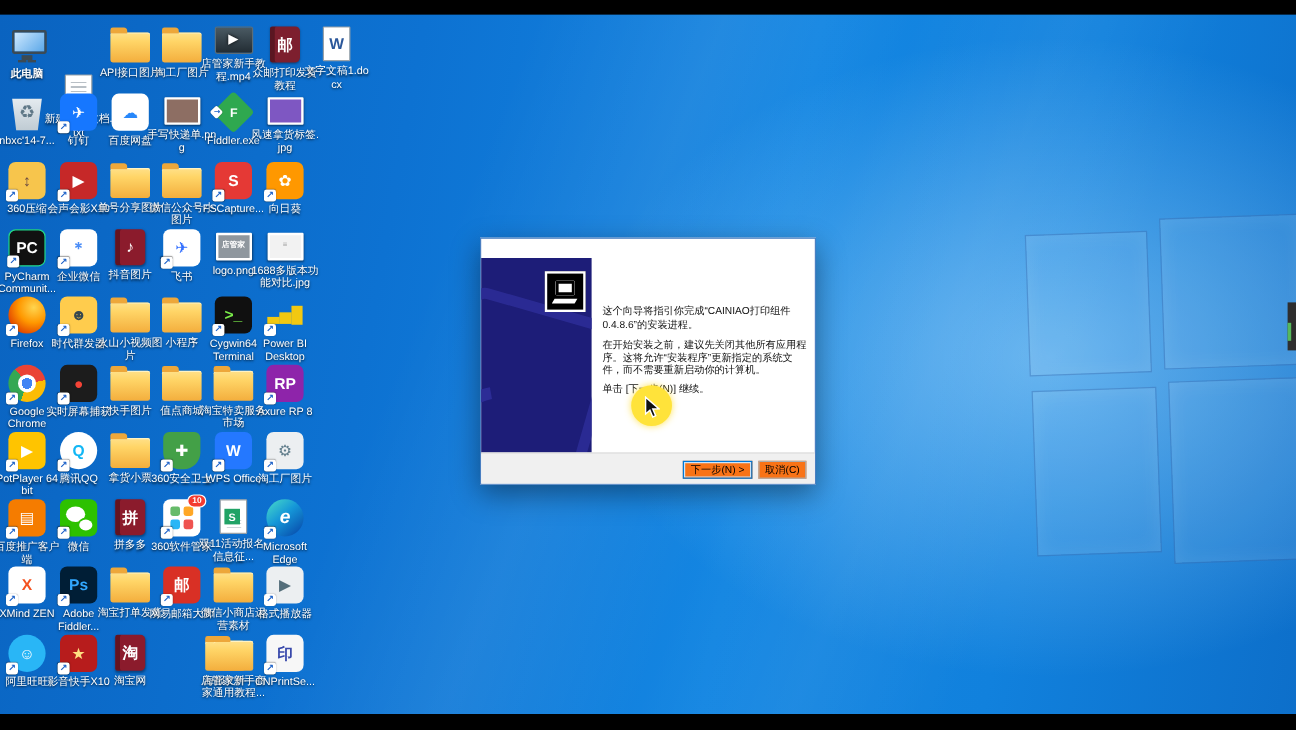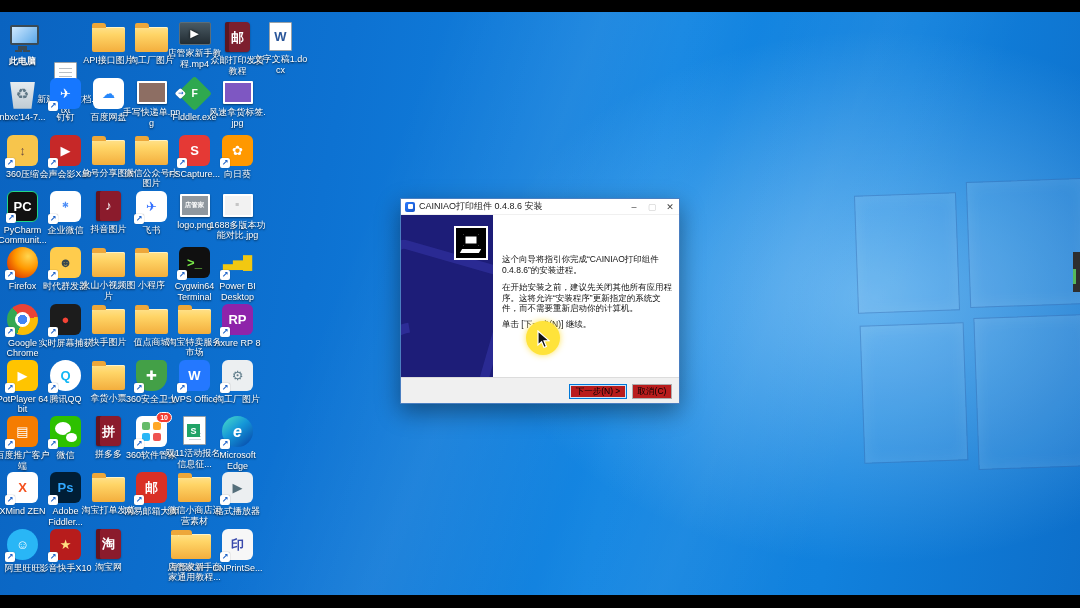--- a/index.html
+++ b/index.html
@@ -101,21 +101,21 @@
   #hero-panel .wm2 { position:absolute; left:-30px; bottom:-34px; width:90px; height:90px; border:10px solid #2c2c96; border-radius:50%; border-color:transparent transparent #2c2c96 #2c2c96; transform:rotate(35deg); }
   #hero-badge { position:absolute; right:5px; top:11px; width:34px; height:34px; background:#000; border:2px solid #fff; }
   #hero-badge::before { content:""; position:absolute; left:7px; top:6px; width:16px; height:12px; background:#fff; border-radius:1px; box-shadow:inset 0 0 0 2.5px #000, inset 0 0 0 4px #fff; }
   #hero-badge::after { content:""; position:absolute; left:5px; bottom:5px; width:19px; height:4px; background:#fff; transform:skewX(-30deg); }
   .dlg-heading { position:absolute; left:101px; top:22px; right:7px; font-size:11px; line-height:13px; font-weight:bold; color:#000; white-space:pre-line; }
   .dlg-p { position:absolute; left:101px; right:6px; font-size:8.5px; line-height:10.5px; color:#111; white-space:pre-line; }
   #dlg-p1 { top:55px; }
   #dlg-p2 { top:83px; }
   #dlg-p3 { top:120px; }
   #btn-strip { position:absolute; left:0; right:0; bottom:0; height:26px; background:#f0f0f0; border-top:1px solid #dcdcdc; }
-  .dlg-btn { position:absolute; top:6px; height:15px; background:#b91c1c; border:1px solid #adadad; font-size:8.5px; line-height:13px; text-align:center; color:#000; font-family:inherit; padding:0; }
+  .dlg-btn { position:absolute; top:6px; height:15px; background:#f97316; border:1px solid #adadad; font-size:8.5px; line-height:13px; text-align:center; color:#000; font-family:inherit; padding:0; }
   #btn-next { right:52px; width:58px; border-color:#0078d7; box-shadow:inset 0 0 0 1px #cde4f7; }
   #btn-cancel { right:7px; width:40px; }
 
   
   #click-highlight { position:absolute; left:526px; top:321px; width:34px; height:34px; border-radius:50%;
     background:#ffe33a; box-shadow:0 0 6px rgba(255,220,40,.8); }
   #cursor { position:absolute; left:537px; top:330px; z-index:10; }
 </style>
 </head>
 <body>
@@ -492,27 +492,20 @@
       <div class="icon-cell" style="left: 216px; top: 516.7px;">
         <div class="ic k-app" style="background: rgb(247, 247, 247);">
           <span class="g" style="color: rgb(57, 73, 171);">印</span>
           <span class="sc-arrow">↗</span>
         </div>
         <div class="icon-label">CNPrintSe...</div>
       </div>
     </div>
 
   <div id="installer">
-    <div class="titlebar">
-      <span class="titlebar-icon"></span>
-      <span class="titlebar-text">CAINIAO打印组件 0.4.8.6 安装</span>
-      <span class="tb-btn">–</span>
-      <span class="tb-btn disabled">▢</span>
-      <span class="tb-btn">✕</span>
-    </div>
     <div id="hero-panel">
       <div class="wm1"></div>
       <div class="wm2"></div>
       <div id="hero-badge"></div>
     </div>
     <div class="dlg-p" id="dlg-p1">这个向导将指引你完成“CAINIAO打印组件
 0.4.8.6”的安装进程。</div>
     <div class="dlg-p" id="dlg-p2">在开始安装之前，建议先关闭其他所有应用程序。这将允许“安装程序”更新指定的系统文件，而不需要重新启动你的计算机。</div>
     <div class="dlg-p" id="dlg-p3">单击 [下一步(N)] 继续。</div>
     <div id="btn-strip">

